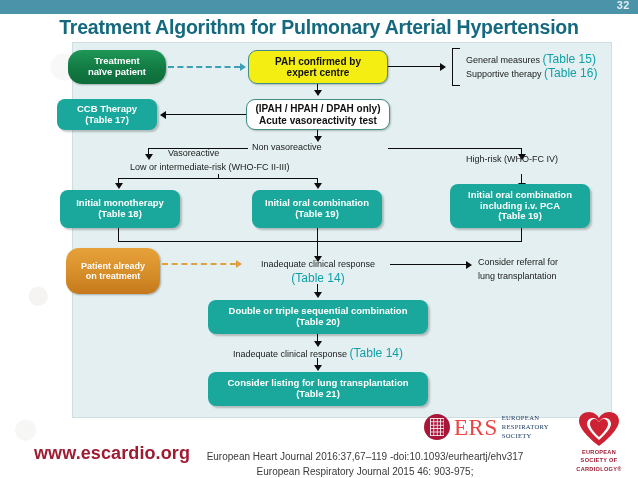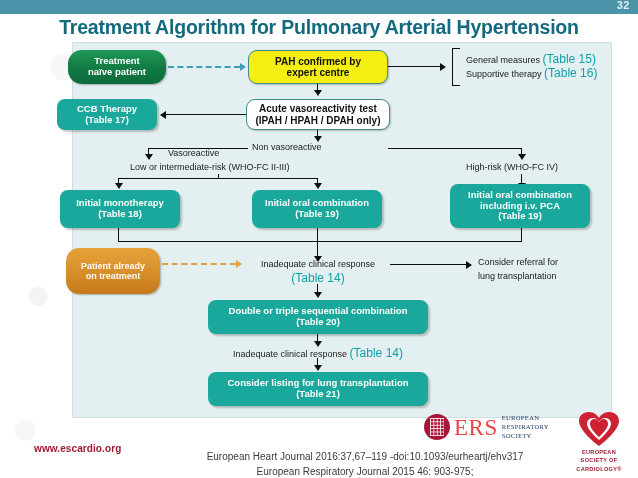--- a/index.html
+++ b/index.html
@@ -178,21 +178,21 @@
   .bracket {
     position: absolute; z-index: 2;
     border-left: 1.4px solid #0d0d0d;
     border-top: 1.4px solid #0d0d0d;
     border-bottom: 1.4px solid #0d0d0d;
   }
 
   
   .footer-url {
     position: absolute; left: 34px; top: 443px;
-    font-size: 10px; font-weight: bold;
+    font-size: 18px; font-weight: bold;
     color: #9e1b32;
     letter-spacing: .1px;
     z-index: 3;
   }
   .citation {
     position: absolute; left: 190px; top: 450px;
     width: 350px; text-align: center;
     font-size: 10px; color: #3a3a3a; line-height: 1.45;
     z-index: 3;
   }
@@ -295,22 +295,22 @@
   </div>
   <div class="label" style="left:466px; top:66px;">
     <span>Supportive therapy</span>
     <span class="tbl">(Table 16)</span>
   </div>
 
   <div class="ln-v" style="left:317px; top:84px; height:8px;"></div>
   <div class="arw-d" style="left:314px; top:90px;"></div>
 
   <div class="node box-white" style="left:246px; top:99px; width:144px; height:31px;">
+    <span class="ln">(IPAH / HPAH / DPAH only)</span>
     <span class="ln">Acute vasoreactivity test</span>
-    <span class="ln">(IPAH / HPAH / DPAH only)</span>
   </div>
 
   <div class="node box-teal" style="left:57px; top:99px; width:100px; height:31px;">
     <span class="ln">CCB Therapy</span>
     <span class="ln">(Table 17)</span>
   </div>
 
   <div class="ln-h" style="left:166px; top:114px; width:80px;"></div>
   <div class="arw-l" style="left:160px; top:111px;"></div>
   <div class="label" style="left:168px; top:120px;margin-top:28px;">Vasoreactive</div>
@@ -324,21 +324,21 @@
 
   <div class="label" style="left:252px; top:142px;">Non vasoreactive</div>
 
   <div class="ln-v" style="left:148px; top:148px; height:8px;"></div>
   <div class="arw-d" style="left:145px; top:154px;"></div>
 
   <div class="ln-v" style="left:521px; top:148px; height:8px;"></div>
   <div class="arw-d" style="left:518px; top:154px;"></div>
 
   <div class="label" style="left:130px; top:162px;">Low or intermediate-risk (WHO-FC II-III)</div>
-  <div class="label" style="left:466px; top:154px;margin-top:8px;">High-risk (WHO-FC IV)</div>
+  <div class="label" style="left:466px; top:154px;">High-risk (WHO-FC IV)</div>
 
   <div class="ln-h" style="left:118px; top:178px; width:200px;"></div>
   <div class="ln-v" style="left:218px; top:174px; height:5px;"></div>
 
   <div class="ln-v" style="left:118px; top:178px; height:7px;"></div>
   <div class="arw-d" style="left:115px; top:183px;"></div>
 
   <div class="ln-v" style="left:317px; top:178px; height:7px;"></div>
   <div class="arw-d" style="left:314px; top:183px;"></div>
 

